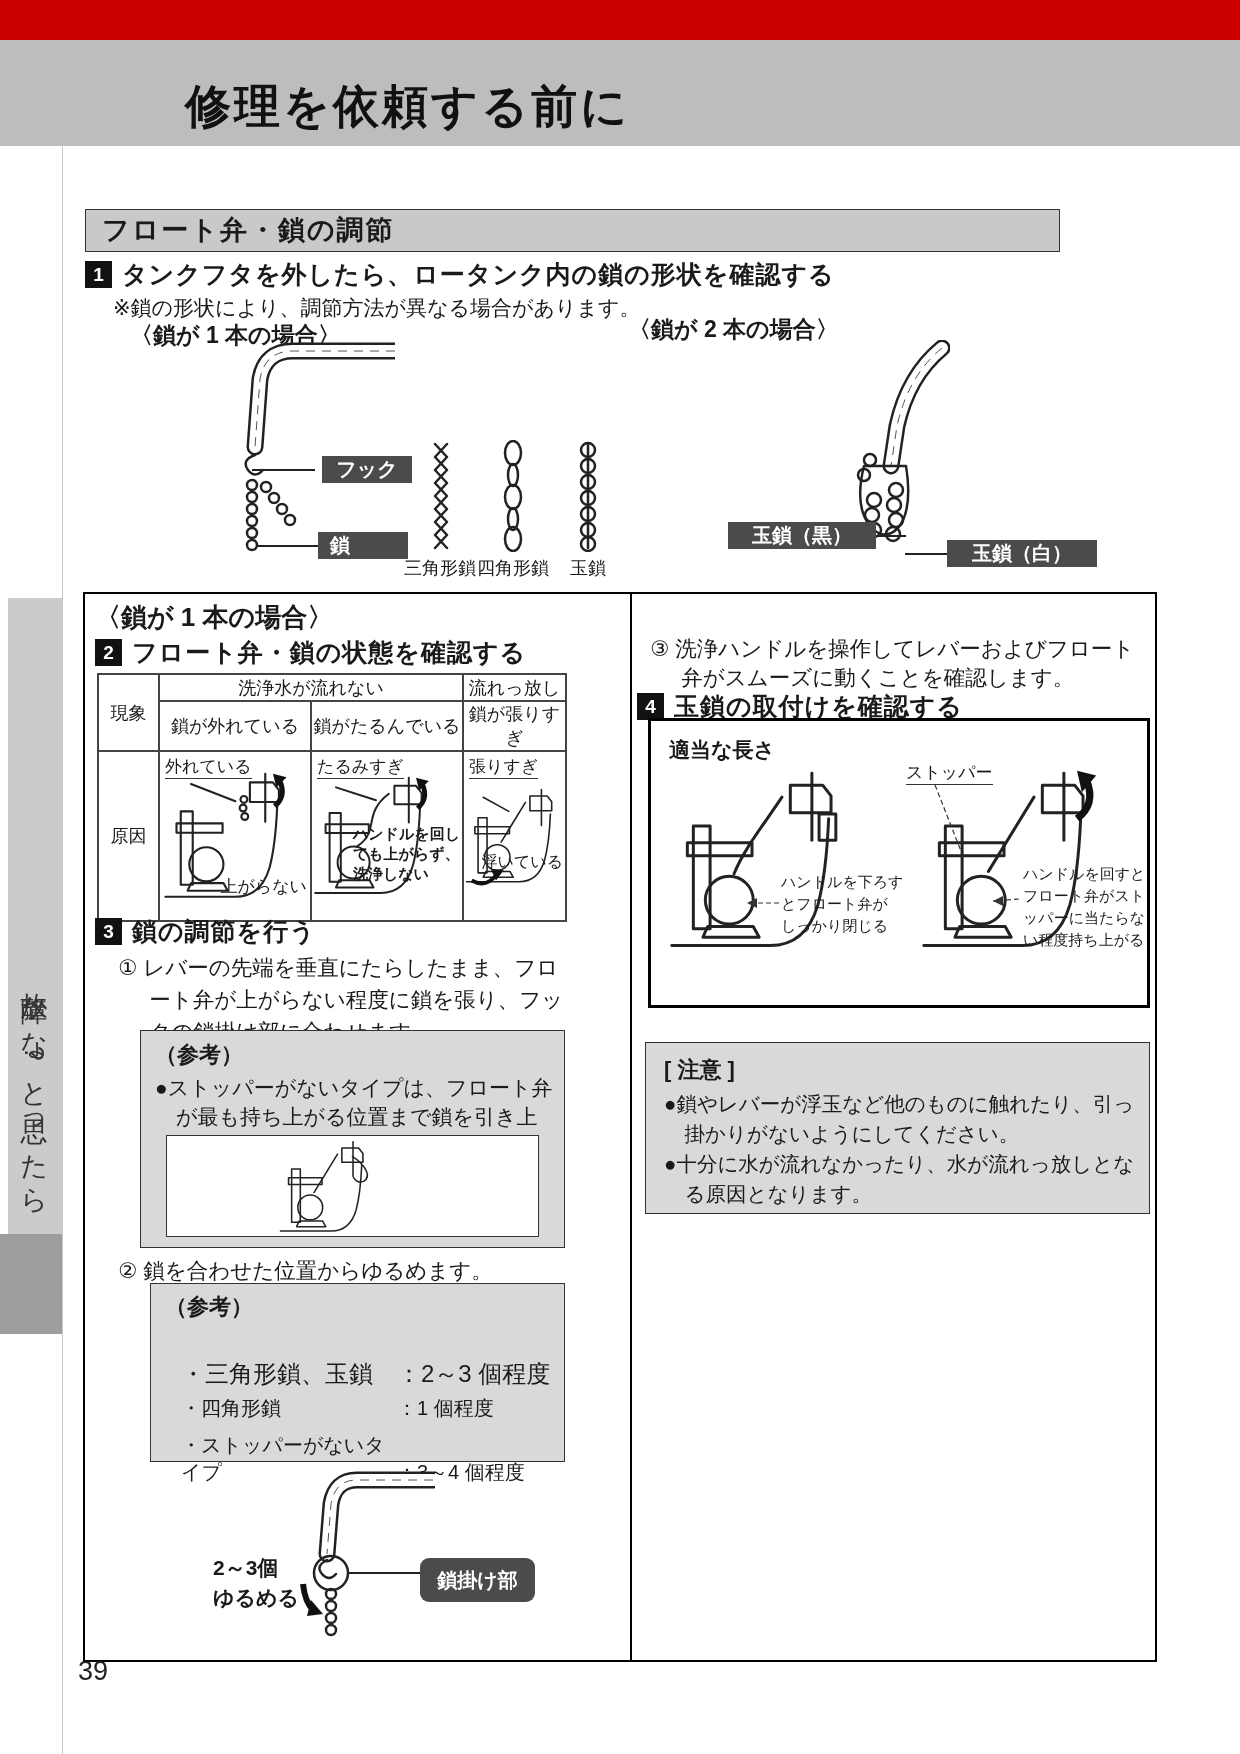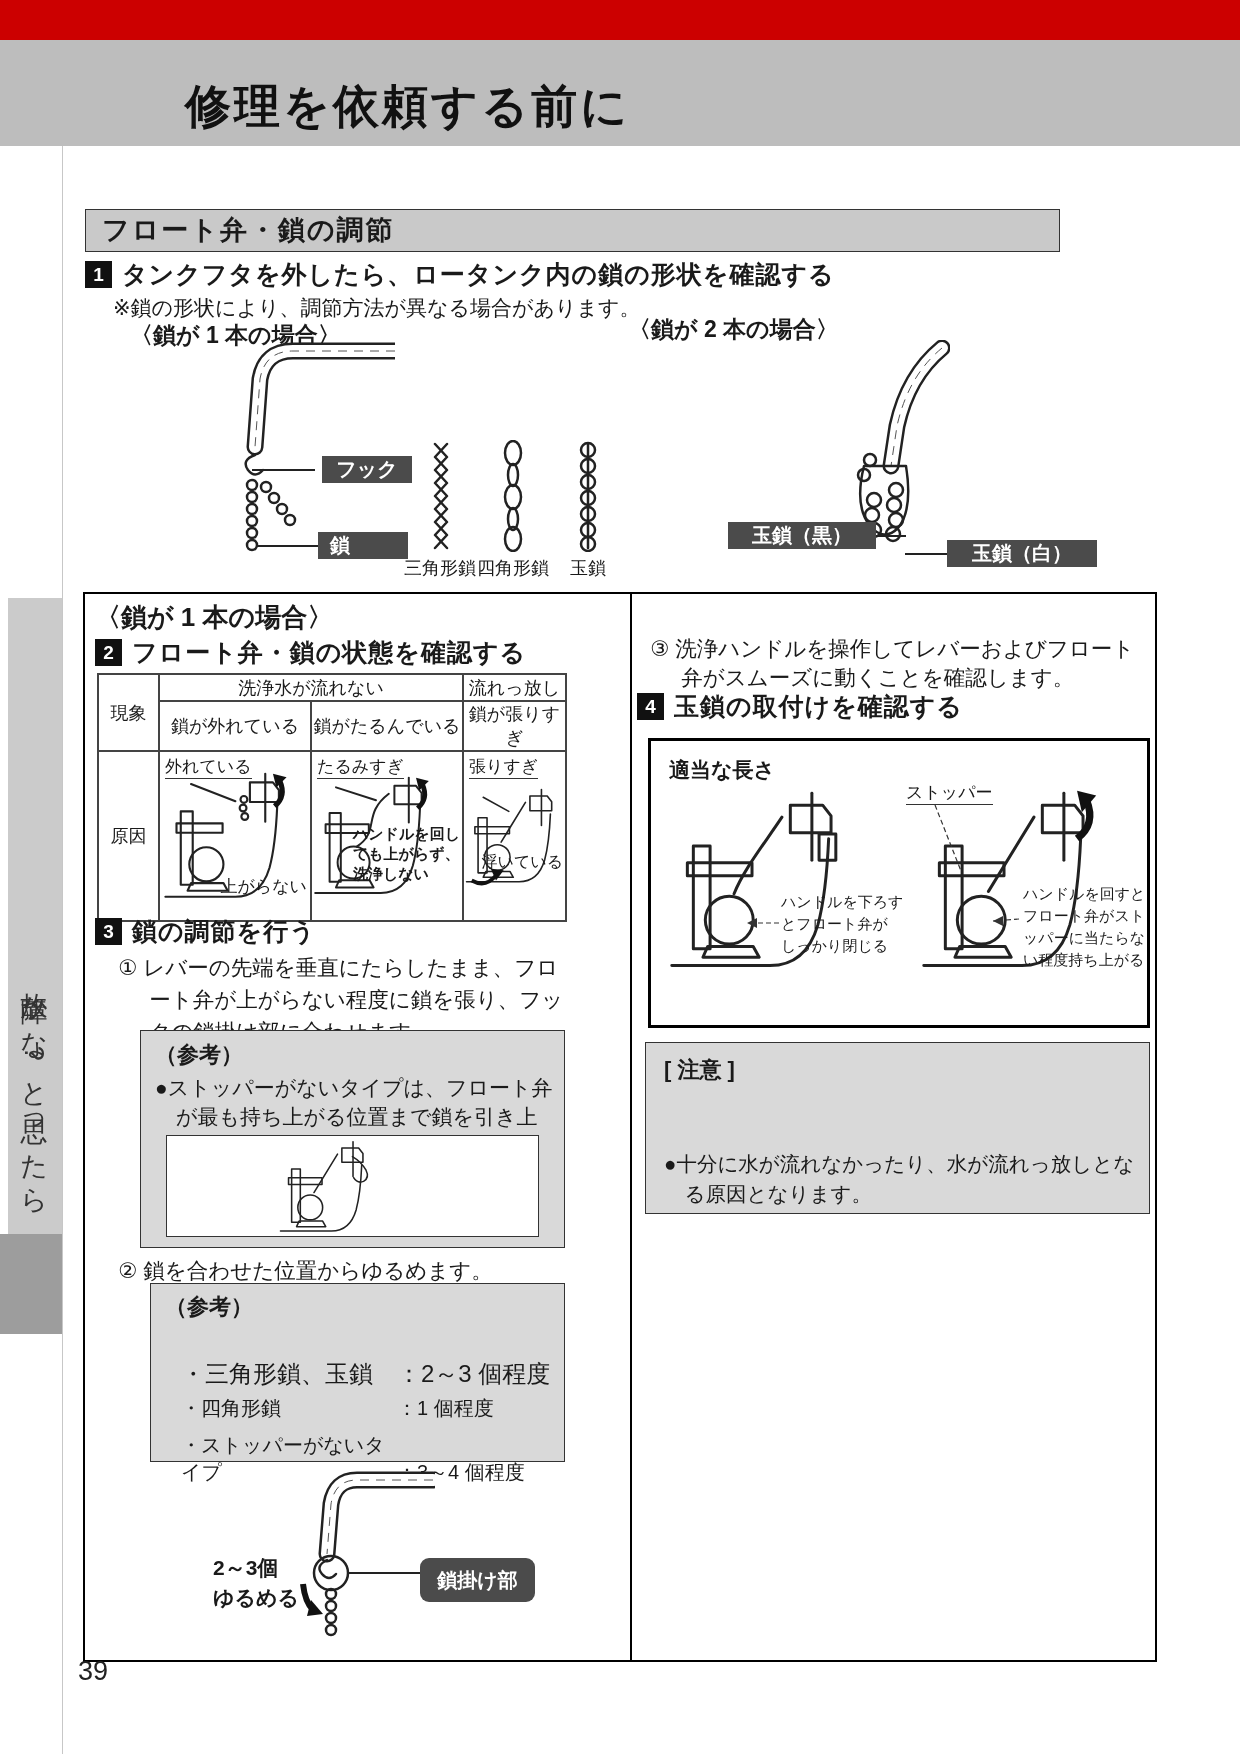--- a/index.html
+++ b/index.html
@@ -271,21 +271,21 @@
   <div class="abs leader" style="left:348px;top:1572px;width:72px;"></div>
   <div class="abs dlabel" style="left:420px;top:1558px;width:115px;height:44px;font-size:20px;border-radius:9px;">
     <span>鎖掛け部</span>
   </div>
 
   <div class="abs hang15" style="left:650px;top:635px;width:495px;font-size:21.5px;line-height:29px;">③ 洗浄ハンドルを操作してレバーおよびフロート弁がスムーズに動くことを確認します。</div>
   <div class="abs" style="left:637px;top:690px;">
     <span class="stepnum">4</span><span class="steptitle">玉鎖の取付けを確認する</span>
   </div>
 
-  <div class="abs" style="left:648px;top:718px;width:502px;height:290px;border:3px solid #000;background:#fff;margin-top:20px;">
+  <div class="abs" style="left:648px;top:718px;width:502px;height:290px;border:3px solid #000;background:#fff;">
     <div class="bold" style="position:absolute;left:18px;top:15px;font-size:21px;">適当な長さ</div>
     <svg style="position:absolute;left:16px;top:45px;" width="182" height="194" viewBox="0 0 152 162">
       <use href="#tank"></use>
       <path class="sk" d="M96 26 C 80 50 64 70 56 90"></path>
       <path class="sk" d="M127 40 h14 v22 h-14 z"></path>
     </svg>
     <svg style="position:absolute;left:268px;top:45px;" width="182" height="194" viewBox="0 0 152 162">
       <use href="#tank"></use>
       <line class="sk" x1="96" y1="26" x2="58" y2="88"></line>
       <path class="thick" d="M132 44 q16 -12 8 -32"></path>
@@ -303,18 +303,19 @@
 とフロート弁が
 しっかり閉じる</div>
     <div class="pre" style="position:absolute;left:372px;top:142px;font-size:15px;line-height:22px;">ハンドルを回すと
 フロート弁がスト
 ッパーに当たらな
 い程度持ち上がる</div>
   </div>
 
   <div class="abs refbox" style="left:645px;top:1042px;width:505px;height:172px;">
     <div class="bold" style="position:absolute;left:18px;top:12px;font-size:22px;">[ 注意 ]</div>
+    <div class="hang1" style="position:absolute;left:18px;top:46px;width:472px;font-size:20.5px;line-height:30px;">●鎖やレバーが浮玉など他のものに触れたり、引っ掛かりがないようにしてください。</div>
     <div class="hang1" style="position:absolute;left:18px;top:106px;width:472px;font-size:20.5px;line-height:30px;">●十分に水が流れなかったり、水が流れっ放しとなる原因となります。</div>
   </div>
 
   <div class="abs" style="left:78px;top:1656px;font-size:27px;color:#222;">39</div>
 
 </div>
 
 </body></html>

